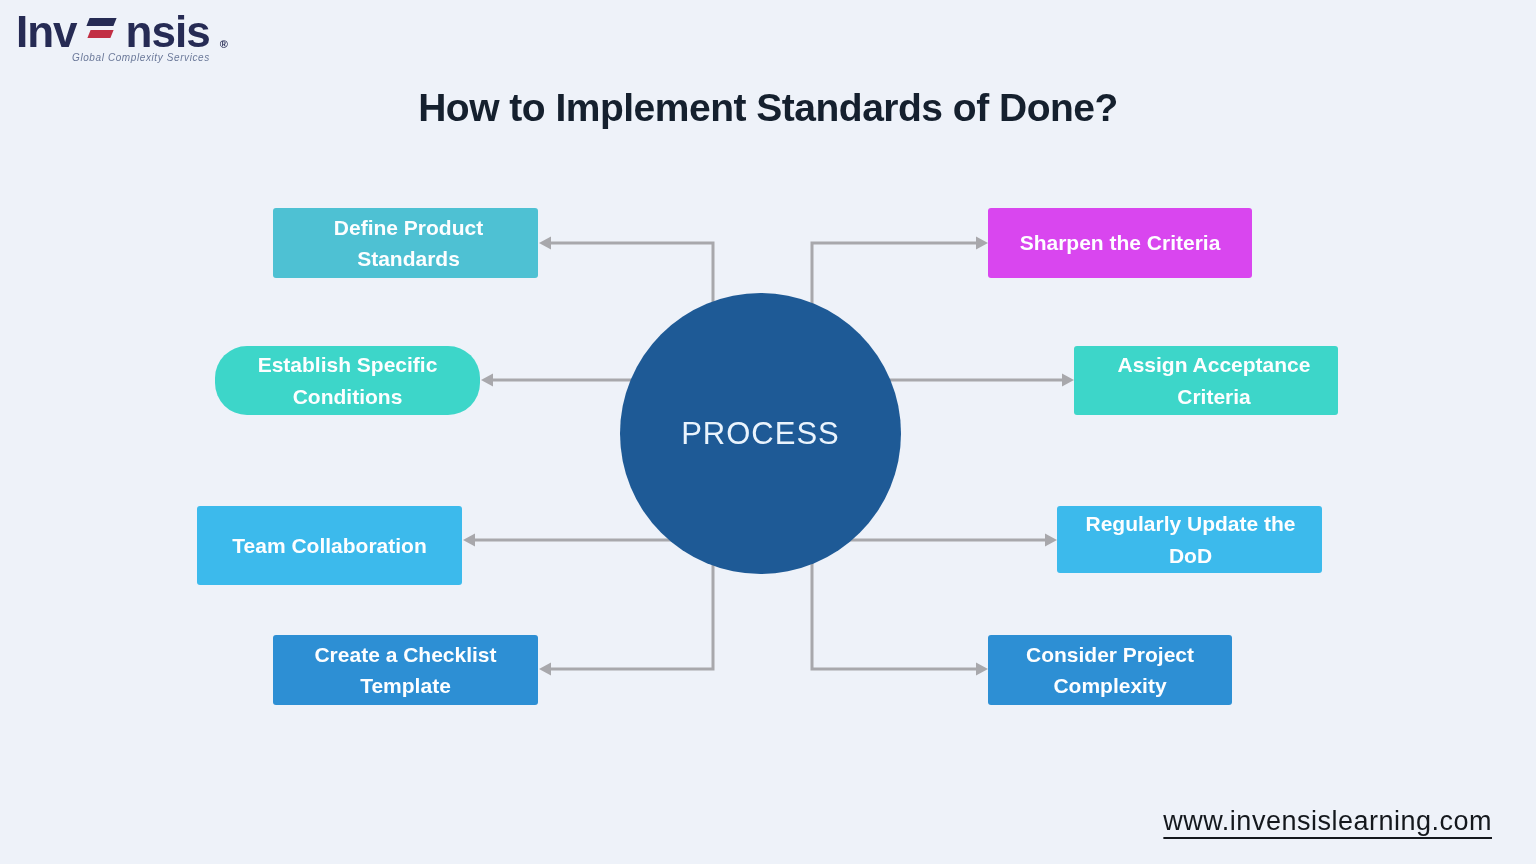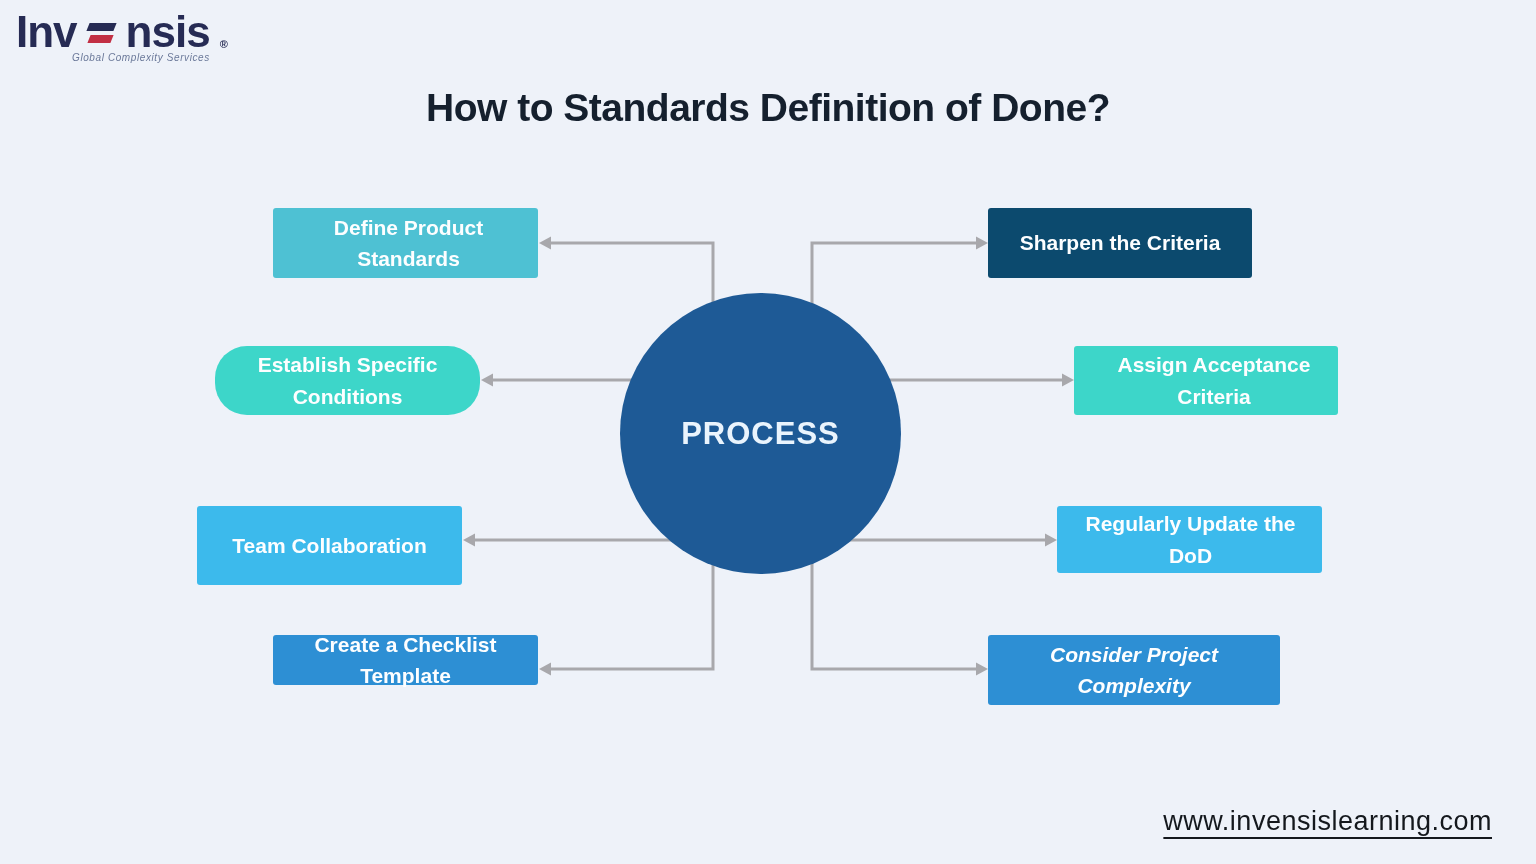--- a/index.html
+++ b/index.html
@@ -6,49 +6,49 @@
     --background:#eef2f9; --connector:#a8a8ac; --circle:#1e5a96;
     --logo_navy:#262b54; --logo_red:#c22f44; --title_ink:#15202e; --footer_ink:#14181d;
   }
   * { margin:0; padding:0; box-sizing:border-box; }
   html,body { width:1536px; height:864px; }
   body { font-family:"Liberation Sans","DejaVu Sans",sans-serif; background:var(--background); overflow:hidden; }
   .stage { position:relative; width:1536px; height:864px; background:var(--background); }
 
   
   .logo { position:absolute; left:16px; top:8px; }
-  .logo-word { font-size:44px; font-weight:800; color:var(--logo_navy); letter-spacing:-1px; display:flex; align-items:center; line-height:1.1;gap:8px; }
+  .logo-word { font-size:44px; font-weight:800; color:var(--logo_navy); letter-spacing:-1px; display:flex; line-height:1.1;gap:8px; }
   .e-glyph { display:inline-block; position:relative; width:27px; height:32px; margin:6px 3px 0 3px; }
   .e-bar-top { position:absolute; left:0; top:4px; width:27px; height:8px; background:var(--logo_navy); transform:skewX(-22deg); }
   .e-bar-mid { position:absolute; left:1px; top:16px; width:23px; height:8px; background:var(--logo_red); transform:skewX(-22deg); }
   .reg-mark { font-size:11px; font-weight:700; color:var(--logo_navy); align-self:flex-end; margin:0 0 6px 2px; letter-spacing:0; }
   .logo-tagline { font-size:10px; font-style:italic; color:#6a7899; letter-spacing:0.6px; margin:-4px 0 0 56px; }
 
   
   .title { position:absolute; left:0; top:86px; width:100%; text-align:center; font-size:39px; font-weight:800; color:var(--title_ink); letter-spacing:-0.5px; }
 
   
   svg.connectors { position:absolute; left:0; top:0; z-index:1; }
   .connectors polyline { fill:none; stroke:var(--connector); stroke-width:3; }
   .connectors polygon { fill:var(--connector); }
 
   
   .process-circle { position:absolute; left:620px; top:293px; width:281px; height:281px; border-radius:50%; background:var(--circle); z-index:2; display:flex; align-items:center; justify-content:center; }
-  .process-label { color:#eaf4fd; font-size:31px; font-weight:700; letter-spacing:1px; }
+  .process-label { color:#eaf4fd; font-size:31px; font-weight:400; letter-spacing:1px; }
 
   
   .node { position:absolute; z-index:3; display:flex; align-items:center; justify-content:center; text-align:center; color:#fdfeff; font-size:21px; font-weight:700; line-height:1.5; border-radius:3px; padding:0 16px; }
   .n1 { left:273px; top:208px; width:265px; height:70px; }
   .n2 { left:988px; top:208px; width:264px; height:70px; }
   .n3 { left:215px; top:346px; width:265px; height:69px;border-radius:32px; }
   .n4 { left:1074px; top:346px; width:264px; height:69px; }
   .n5 { left:197px; top:506px; width:265px; height:79px; }
   .n6 { left:1057px; top:506px; width:265px; height:67px; }
-  .n7 { left:273px; top:635px; width:265px; height:50px; }
-  .n8 { left:988px; top:635px; width:292px; height:70px;font-style:italic; }
+  .n7 { left:273px; top:635px; width:265px; height:70px; }
+  .n8 { left:988px; top:635px; width:244px; height:70px; }
 
   
   .footer-link { position:absolute; right:44px; top:806px; font-size:27px; font-weight:400; color:var(--footer_ink); letter-spacing:0.5px; text-decoration:underline; text-underline-offset:7px; text-decoration-thickness:2px; cursor:pointer;text-align:right; }
 </style>
 </head>
 <body>
 
 <div class="stage">
 
   <div class="logo">
@@ -57,21 +57,21 @@
       <span class="e-glyph">
         <span class="e-bar-top"></span>
         <span class="e-bar-mid"></span>
       </span>
       <span>nsis</span>
       <span class="reg-mark">®</span>
     </div>
     <div class="logo-tagline">Global Complexity Services</div>
   </div>
 
-  <div class="title">How to Standards Definition of Done?</div>
+  <div class="title">How to Implement Standards of Done?</div>
 
   <svg class="connectors" width="1536" height="864" viewBox="0 0 1536 864">
 
     <polyline points="713,340 713,243 550,243"></polyline>
     <polygon points="539,243 551,236.5 551,249.5"></polygon>
 
     <polyline points="812,340 812,243 977,243"></polyline>
     <polygon points="988,243 976,236.5 976,249.5"></polygon>
 
     <polyline points="740,380 492,380"></polyline>
@@ -91,21 +91,21 @@
 
     <polyline points="812,530 812,669 977,669"></polyline>
     <polygon points="988,669 976,662.5 976,675.5"></polygon>
   </svg>
 
   <div class="process-circle">
     <span class="process-label">PROCESS</span>
   </div>
 
   <div class="node n1" style="background-color: rgb(78, 193, 211); padding-left: 22px;">Define Product Standards</div>
-  <div class="node n2" style="background-color: #0c4a6e; text-align: center;">Sharpen the Criteria</div>
+  <div class="node n2" style="background-color: #d946ef; text-align: center;">Sharpen the Criteria</div>
   <div class="node n3" style="background-color: rgb(61, 214, 201);">Establish Specific Conditions</div>
   <div class="node n4" style="background-color: rgb(61, 214, 201); padding-left: 32px;">Assign Acceptance Criteria</div>
   <div class="node n5" style="background-color: rgb(60, 186, 236);">Team Collaboration</div>
   <div class="node n6" style="background-color: rgb(60, 186, 236); padding-left: 18px;">Regularly Update the DoD</div>
   <div class="node n7" style="background-color: rgb(45, 143, 212);">Create a Checklist Template</div>
   <div class="node n8" style="background-color: rgb(45, 143, 212);">Consider Project Complexity</div>
 
   <div class="footer-link">www.invensislearning.com</div>
 
 </div>

